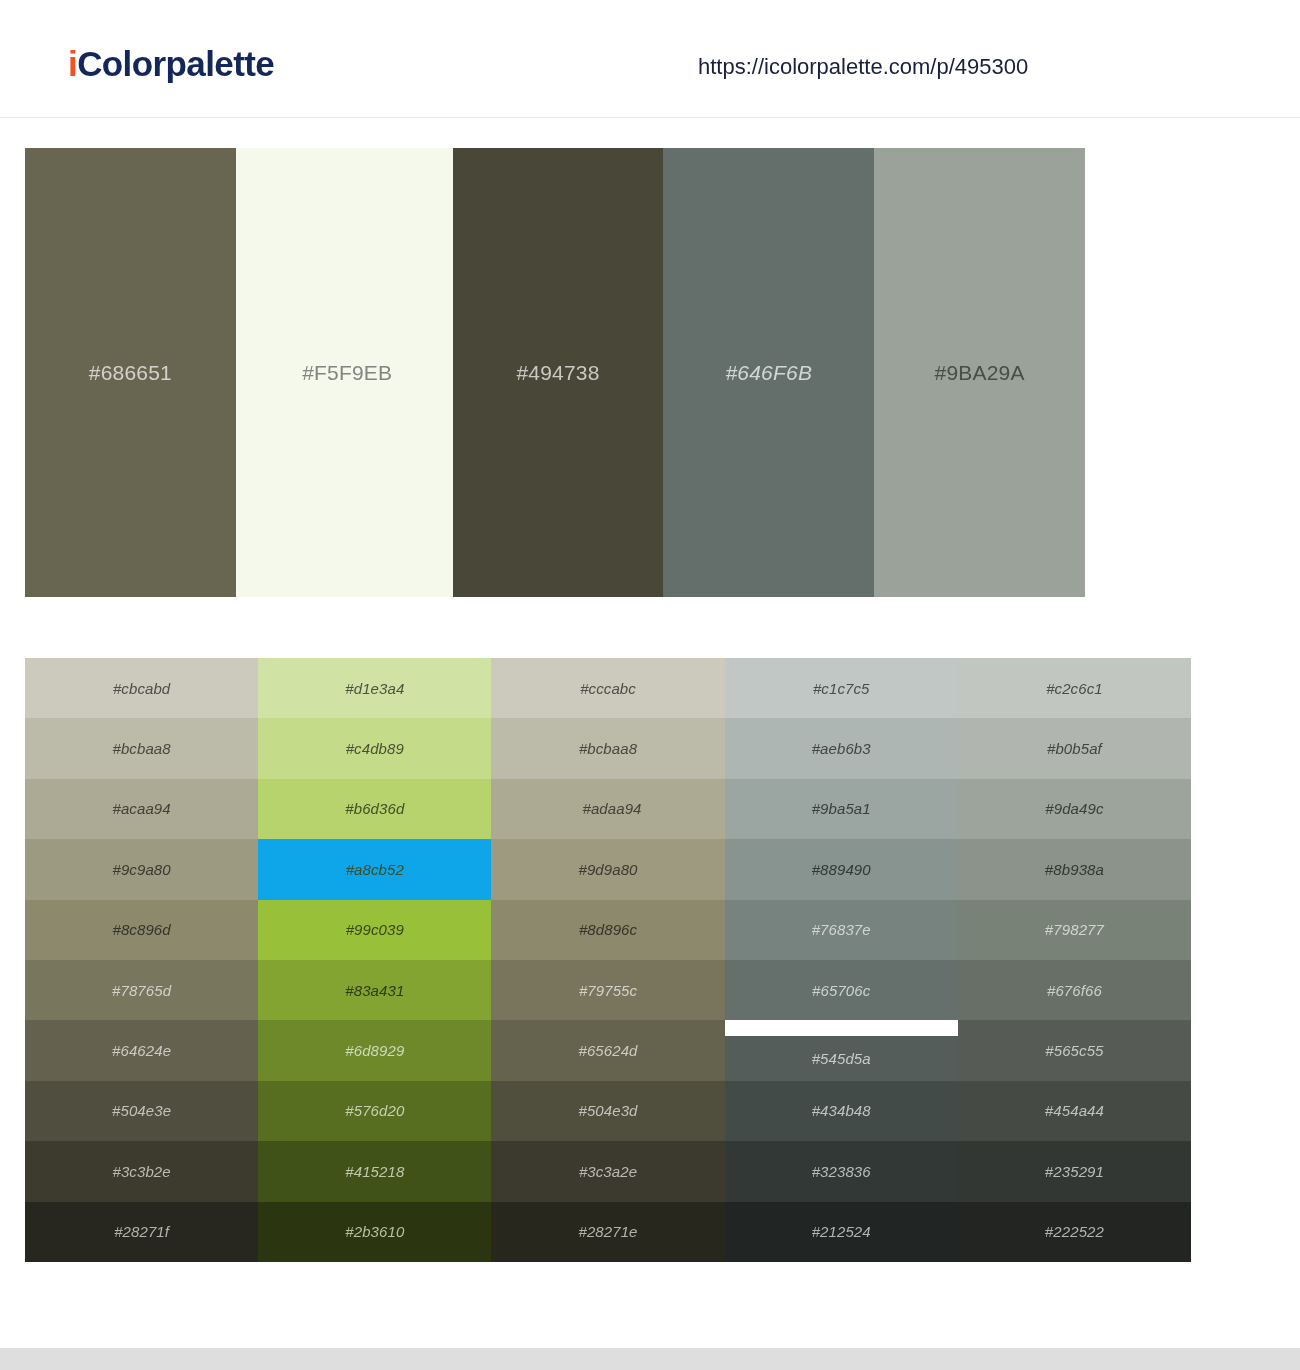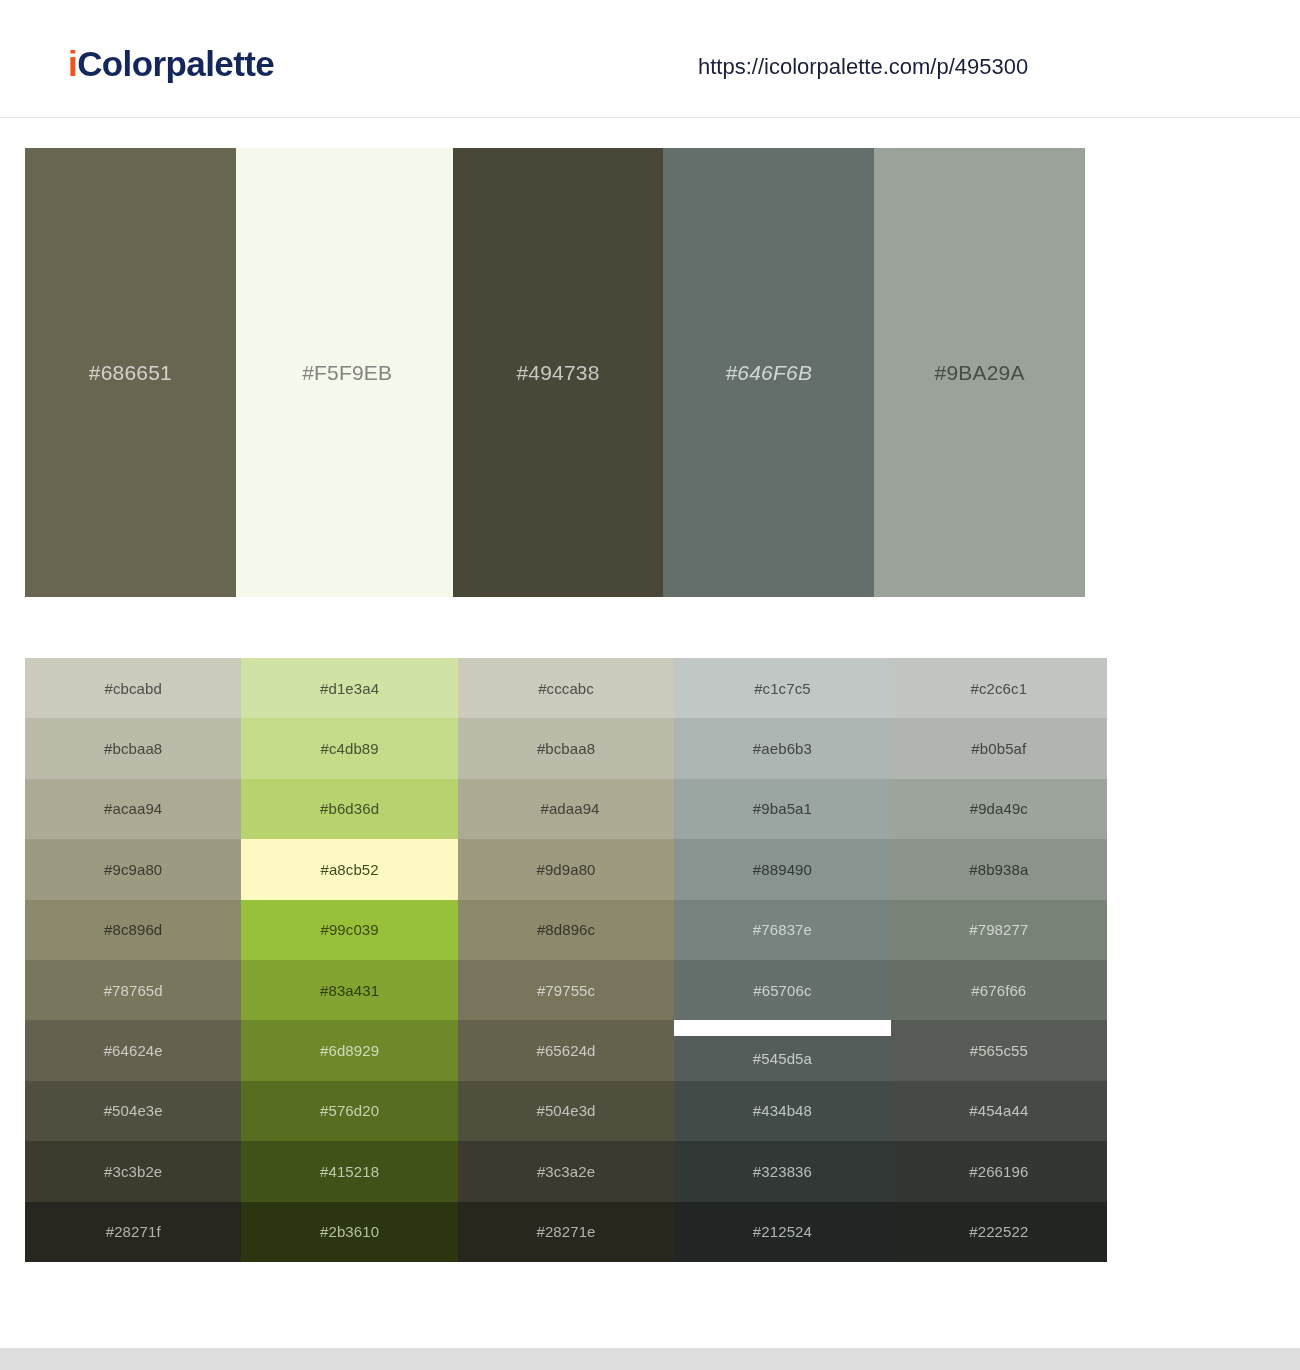--- a/index.html
+++ b/index.html
@@ -68,24 +68,25 @@
     letter-spacing: 0.2px;
     line-height: 1;
     user-select: none;
   }
 
   
   .shades-grid {
     position: absolute;
     left: 25px;
     top: 658px;
-    width: 1082px;
+    width: 1166px;
     height: 604px;
     display: flex;
     flex-direction: column;
+    font-style: italic;
   }
   .shades-row {
     display: flex;
     height: 60.4px;
   }
   .shade-cell {
     width: 250px;
     display: flex;
     align-items: center;
     justify-content: center;
@@ -184,21 +185,21 @@
         <span class="shade-label" style="color: rgb(59, 63, 61);">#9ba5a1</span>
       </div>
       <div class="shade-cell" style="background: rgb(157, 164, 156);">
         <span class="shade-label" style="color: rgb(59, 62, 59);">#9da49c</span>
       </div>
     </div>
     <div class="shades-row">
       <div class="shade-cell" style="background: rgb(156, 154, 128);">
         <span class="shade-label" style="color: rgb(59, 58, 49);">#9c9a80</span>
       </div>
-      <div class="shade-cell" style="background: #fef9c3;">
+      <div class="shade-cell" style="background: #0ea5e9;">
         <span class="shade-label" style="color: rgb(63, 76, 31);">#a8cb52</span>
       </div>
       <div class="shade-cell" style="background: rgb(157, 154, 128);">
         <span class="shade-label" style="color: rgb(59, 58, 49);">#9d9a80</span>
       </div>
       <div class="shade-cell" style="background: rgb(136, 148, 144);">
         <span class="shade-label" style="color: rgb(51, 56, 54);">#889490</span>
       </div>
       <div class="shade-cell" style="background: rgb(139, 147, 138);">
         <span class="shade-label" style="color: rgb(52, 55, 52);">#8b938a</span>
@@ -279,21 +280,21 @@
       <div class="shade-cell" style="background: rgb(65, 82, 24);">
         <span class="shade-label" style="color: rgb(190, 200, 171);">#415218</span>
       </div>
       <div class="shade-cell" style="background: rgb(60, 58, 46);">
         <span class="shade-label" style="color: rgb(187, 186, 179);">#3c3a2e</span>
       </div>
       <div class="shade-cell" style="background: rgb(50, 56, 54);">
         <span class="shade-label" style="color: rgb(184, 189, 187);">#323836</span>
       </div>
       <div class="shade-cell" style="background: rgb(51, 55, 51);">
-        <span class="shade-label" style="color: rgb(184, 188, 184);">#266196</span>
+        <span class="shade-label" style="color: rgb(184, 188, 184);">#235291</span>
       </div>
     </div>
     <div class="shades-row">
       <div class="shade-cell" style="background: rgb(40, 39, 31); text-align: right;">
         <span class="shade-label" style="color: rgb(179, 178, 172);">#28271f</span>
       </div>
       <div class="shade-cell" style="background: rgb(43, 54, 16);">
         <span class="shade-label" style="color: rgb(182, 191, 164);">#2b3610</span>
       </div>
       <div class="shade-cell" style="background: rgb(40, 39, 30);">

